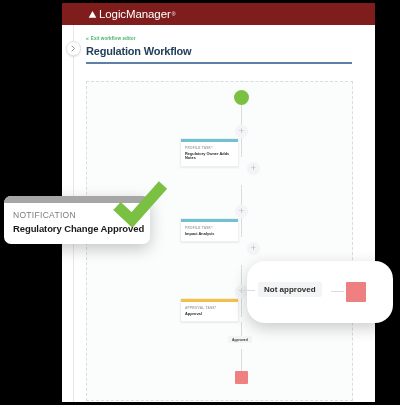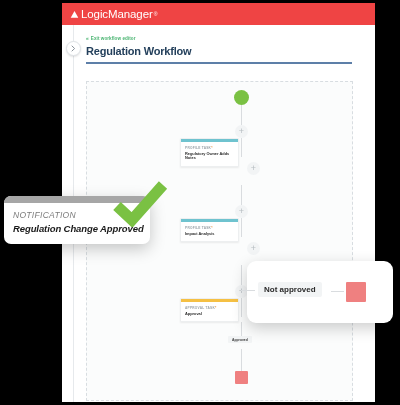--- a/index.html
+++ b/index.html
@@ -34,24 +34,24 @@
     box-shadow: 0 6px 22px rgba(0,0,0,0.45);
     overflow: hidden;
   }
 
   .app-header {
     position: absolute;
     left: 0;
     top: 0;
     width: 313px;
     height: 22px;
-    background: #ef4444;
+    background: #7f1d1d;
     display: flex;
     align-items: center;
-    padding-left: 8px;
+    padding-left: 26px;
     box-sizing: border-box;
   }
   .brand-logo {
     width: 9px;
     height: 9px;
     margin-right: 2px;
     display: block;
   }
   .brand-text {
     color: #ffffff;
@@ -256,21 +256,21 @@
     background: #ffffff;
     box-shadow: 0 5px 16px rgba(0,0,0,0.22);
     overflow: visible;
     z-index: 20;
   }
   .notif-topbar {
     height: 7px;
     background: #a6a6a6;
     border-radius: 7px 7px 0 0;
   }
-  .notif-body { padding: 7px 9px 10px 9px; position: relative; font-style: italic; }
+  .notif-body { padding: 7px 9px 10px 9px; position: relative; }
   .notif-kicker {
     font-size: 8.5px;
     color: #7c7c7c;
     letter-spacing: 0.3px;
     font-weight: 400;
   }
   .notif-title {
     font-size: 9.5px;
     font-weight: 700;
     color: #1a1a1a;
@@ -287,21 +287,21 @@
     z-index: 25;
   }
 
   
   .na-card {
     position: absolute;
     left: 247px;
     top: 261px;
     width: 146px;
     height: 62px;
-    border-radius: 9px;
+    border-radius: 18px;
     background: #ffffff;
     box-shadow: 0 5px 16px rgba(0,0,0,0.20);
     z-index: 20;
   }
   .na-stub {
     position: absolute;
     left: -6px;
     top: 29px;
     width: 14px;
     height: 1px;
@@ -442,21 +442,21 @@
         <polyline points="1,1 3.6,3.5 1,6" fill="none" stroke="#8a9299" stroke-width="1" stroke-linecap="round" stroke-linejoin="round"></polyline>
       </svg>
     </div>
 
   </div>
 
   <div class="notif-card">
     <div class="notif-topbar"></div>
     <div class="notif-body">
       <div class="notif-kicker">NOTIFICATION</div>
-      <div class="notif-title">Regulation Change Approved</div>
+      <div class="notif-title">Regulatory Change Approved</div>
       <svg class="check-mark" viewBox="0 0 56 46">
         <polyline points="5,25 20,39 51,4" fill="none" stroke="#7ac143" stroke-width="11" stroke-linecap="butt" stroke-linejoin="miter"></polyline>
       </svg>
     </div>
   </div>
 
   <div class="na-card">
     <div class="na-stub"></div>
     <div class="na-label">Not approved</div>
     <div class="na-connector"></div>

